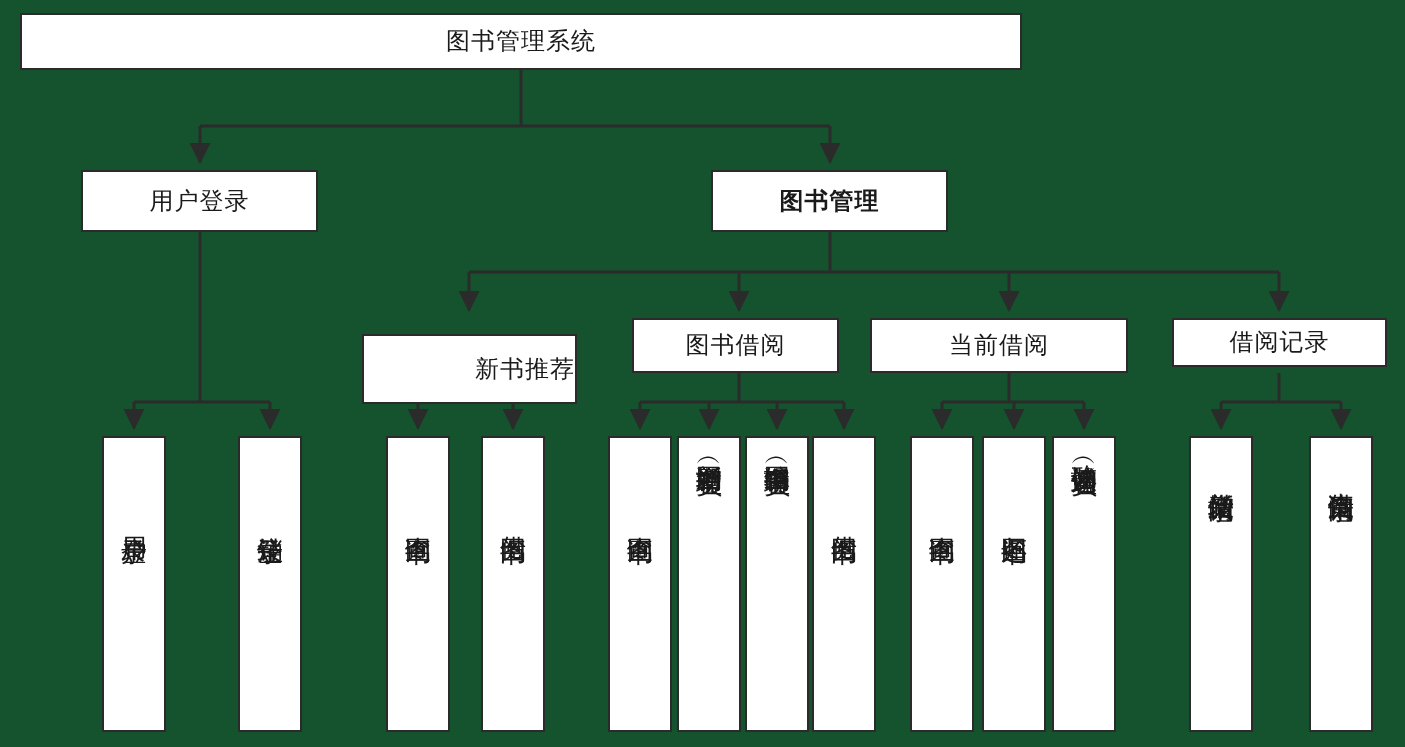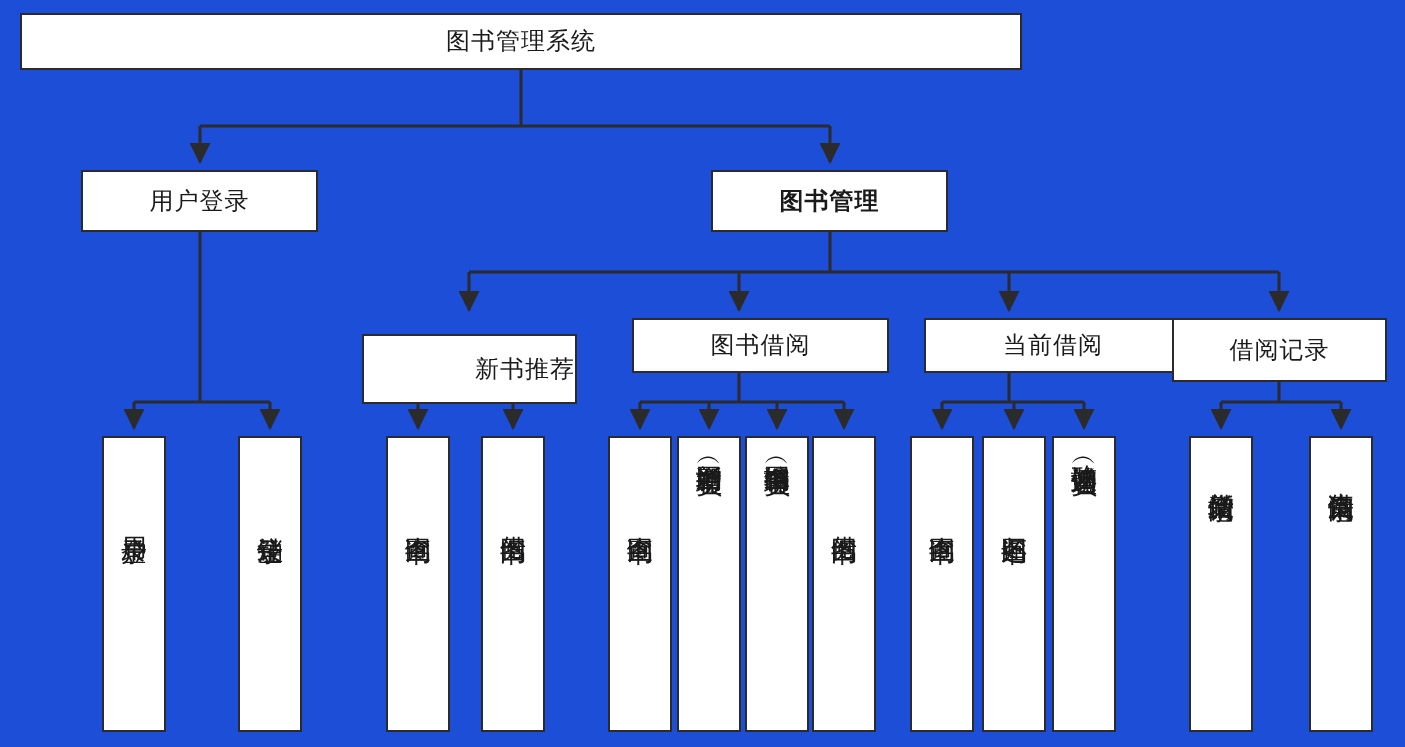--- a/index.html
+++ b/index.html
@@ -8,21 +8,21 @@
     padding: 0;
     background: #ffffff;
   }
   body {
     font-family: "DejaVu Sans", "Liberation Sans", sans-serif;
   }
   #canvas {
     position: relative;
     width: 1405px;
     height: 747px;
-    background: #1d4ed8;
+    background: #14532d;
     overflow: hidden;
   }
   #edges {
     position: absolute;
     left: 0;
     top: 0;
     width: 1405px;
     height: 747px;
     pointer-events: none;
   }
@@ -134,27 +134,27 @@
   <div class="node node-h" style="left: 81px; top: 170px; width: 237px; height: 62px;">
     <span class="label">用户登录</span>
   </div>
   <div class="node node-h" style="left: 711px; top: 170px; width: 237px; height: 62px; font-weight: bold;">
     <span class="label">图书管理</span>
   </div>
 
   <div class="node node-h" style="left: 362px; top: 334px; width: 215px; height: 70px; justify-content: flex-end;">
     <span class="label">新书推荐</span>
   </div>
-  <div class="node node-h" style="left: 632px; top: 318px; width: 257px; height: 55px;">
+  <div class="node node-h" style="left: 632px; top: 318px; width: 207px; height: 55px;">
     <span class="label">图书借阅</span>
   </div>
-  <div class="node node-h" style="left: 924px; top: 318px; width: 258px; height: 55px;">
+  <div class="node node-h" style="left: 870px; top: 318px; width: 258px; height: 55px;">
     <span class="label">当前借阅</span>
   </div>
-  <div class="node node-h" style="left: 1172px; top: 318px; width: 215px; height: 64px;">
+  <div class="node node-h" style="left: 1172px; top: 318px; width: 215px; height: 49px;">
     <span class="label">借阅记录</span>
   </div>
 
   <div class="node node-v mid" style="left: 102px; top: 436px; width: 64px; height: 296px;">
     <span class="label">用户登录</span>
   </div>
   <div class="node node-v mid" style="left: 238px; top: 436px; width: 64px; height: 296px;">
     <span class="label">注销登录</span>
   </div>
   <div class="node node-v mid" style="left: 386px; top: 436px; width: 64px; height: 296px;">

